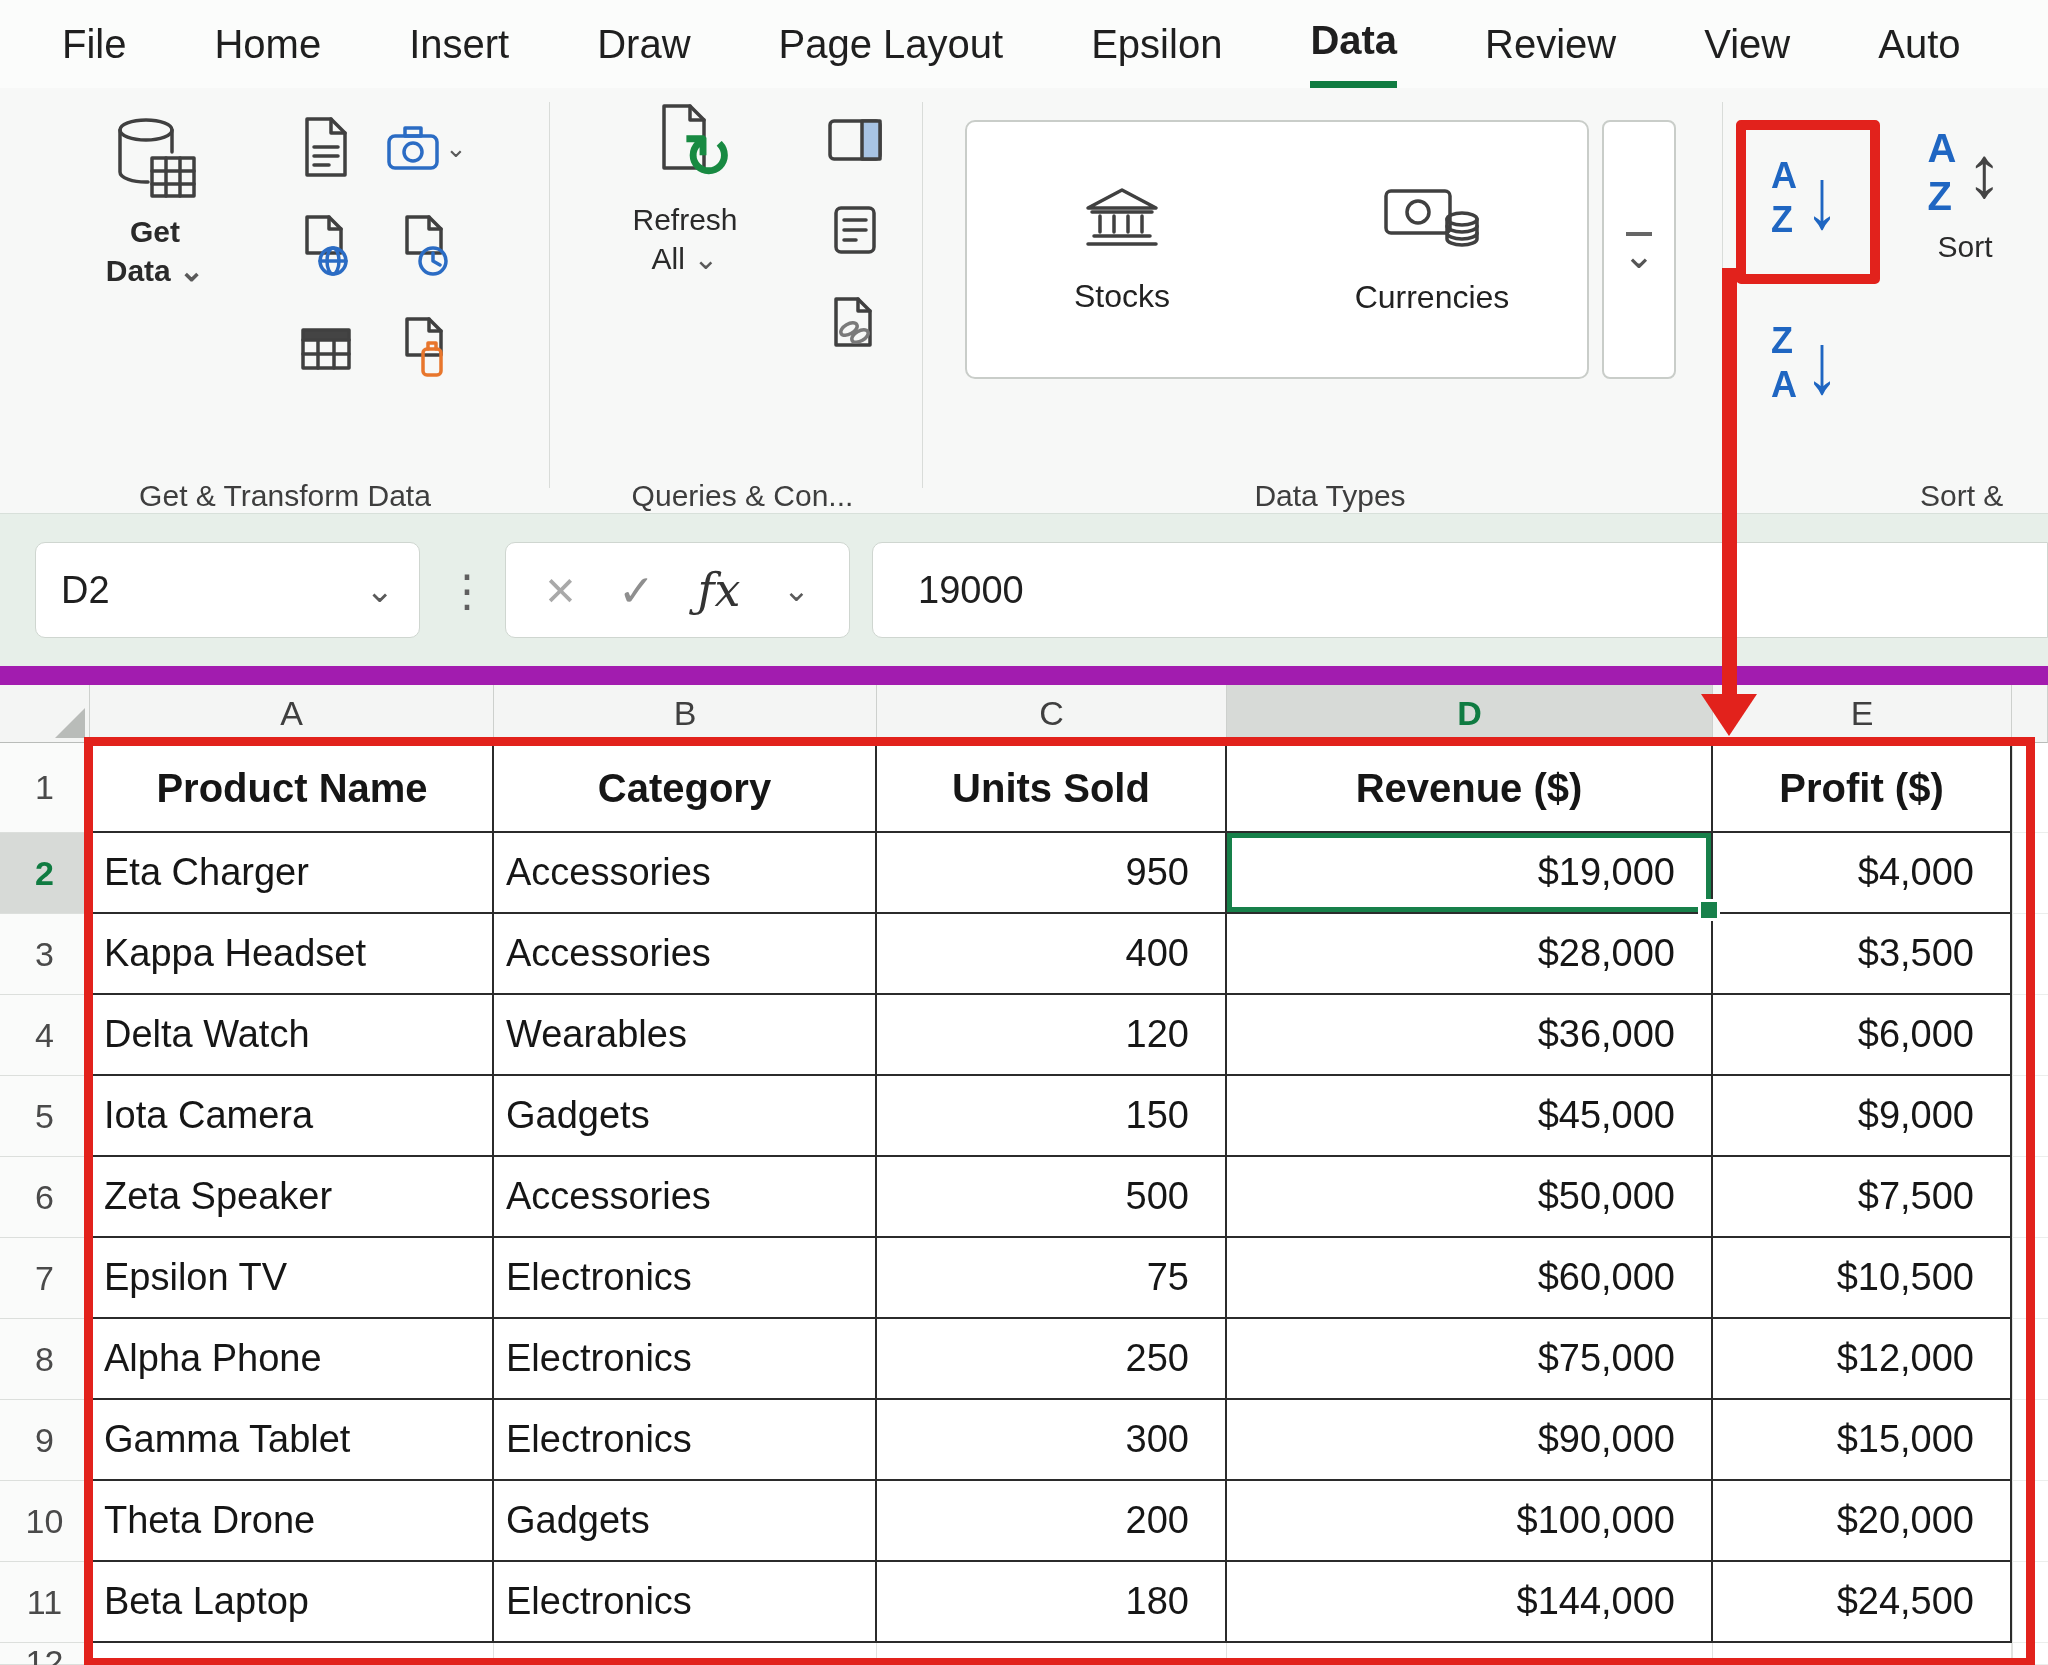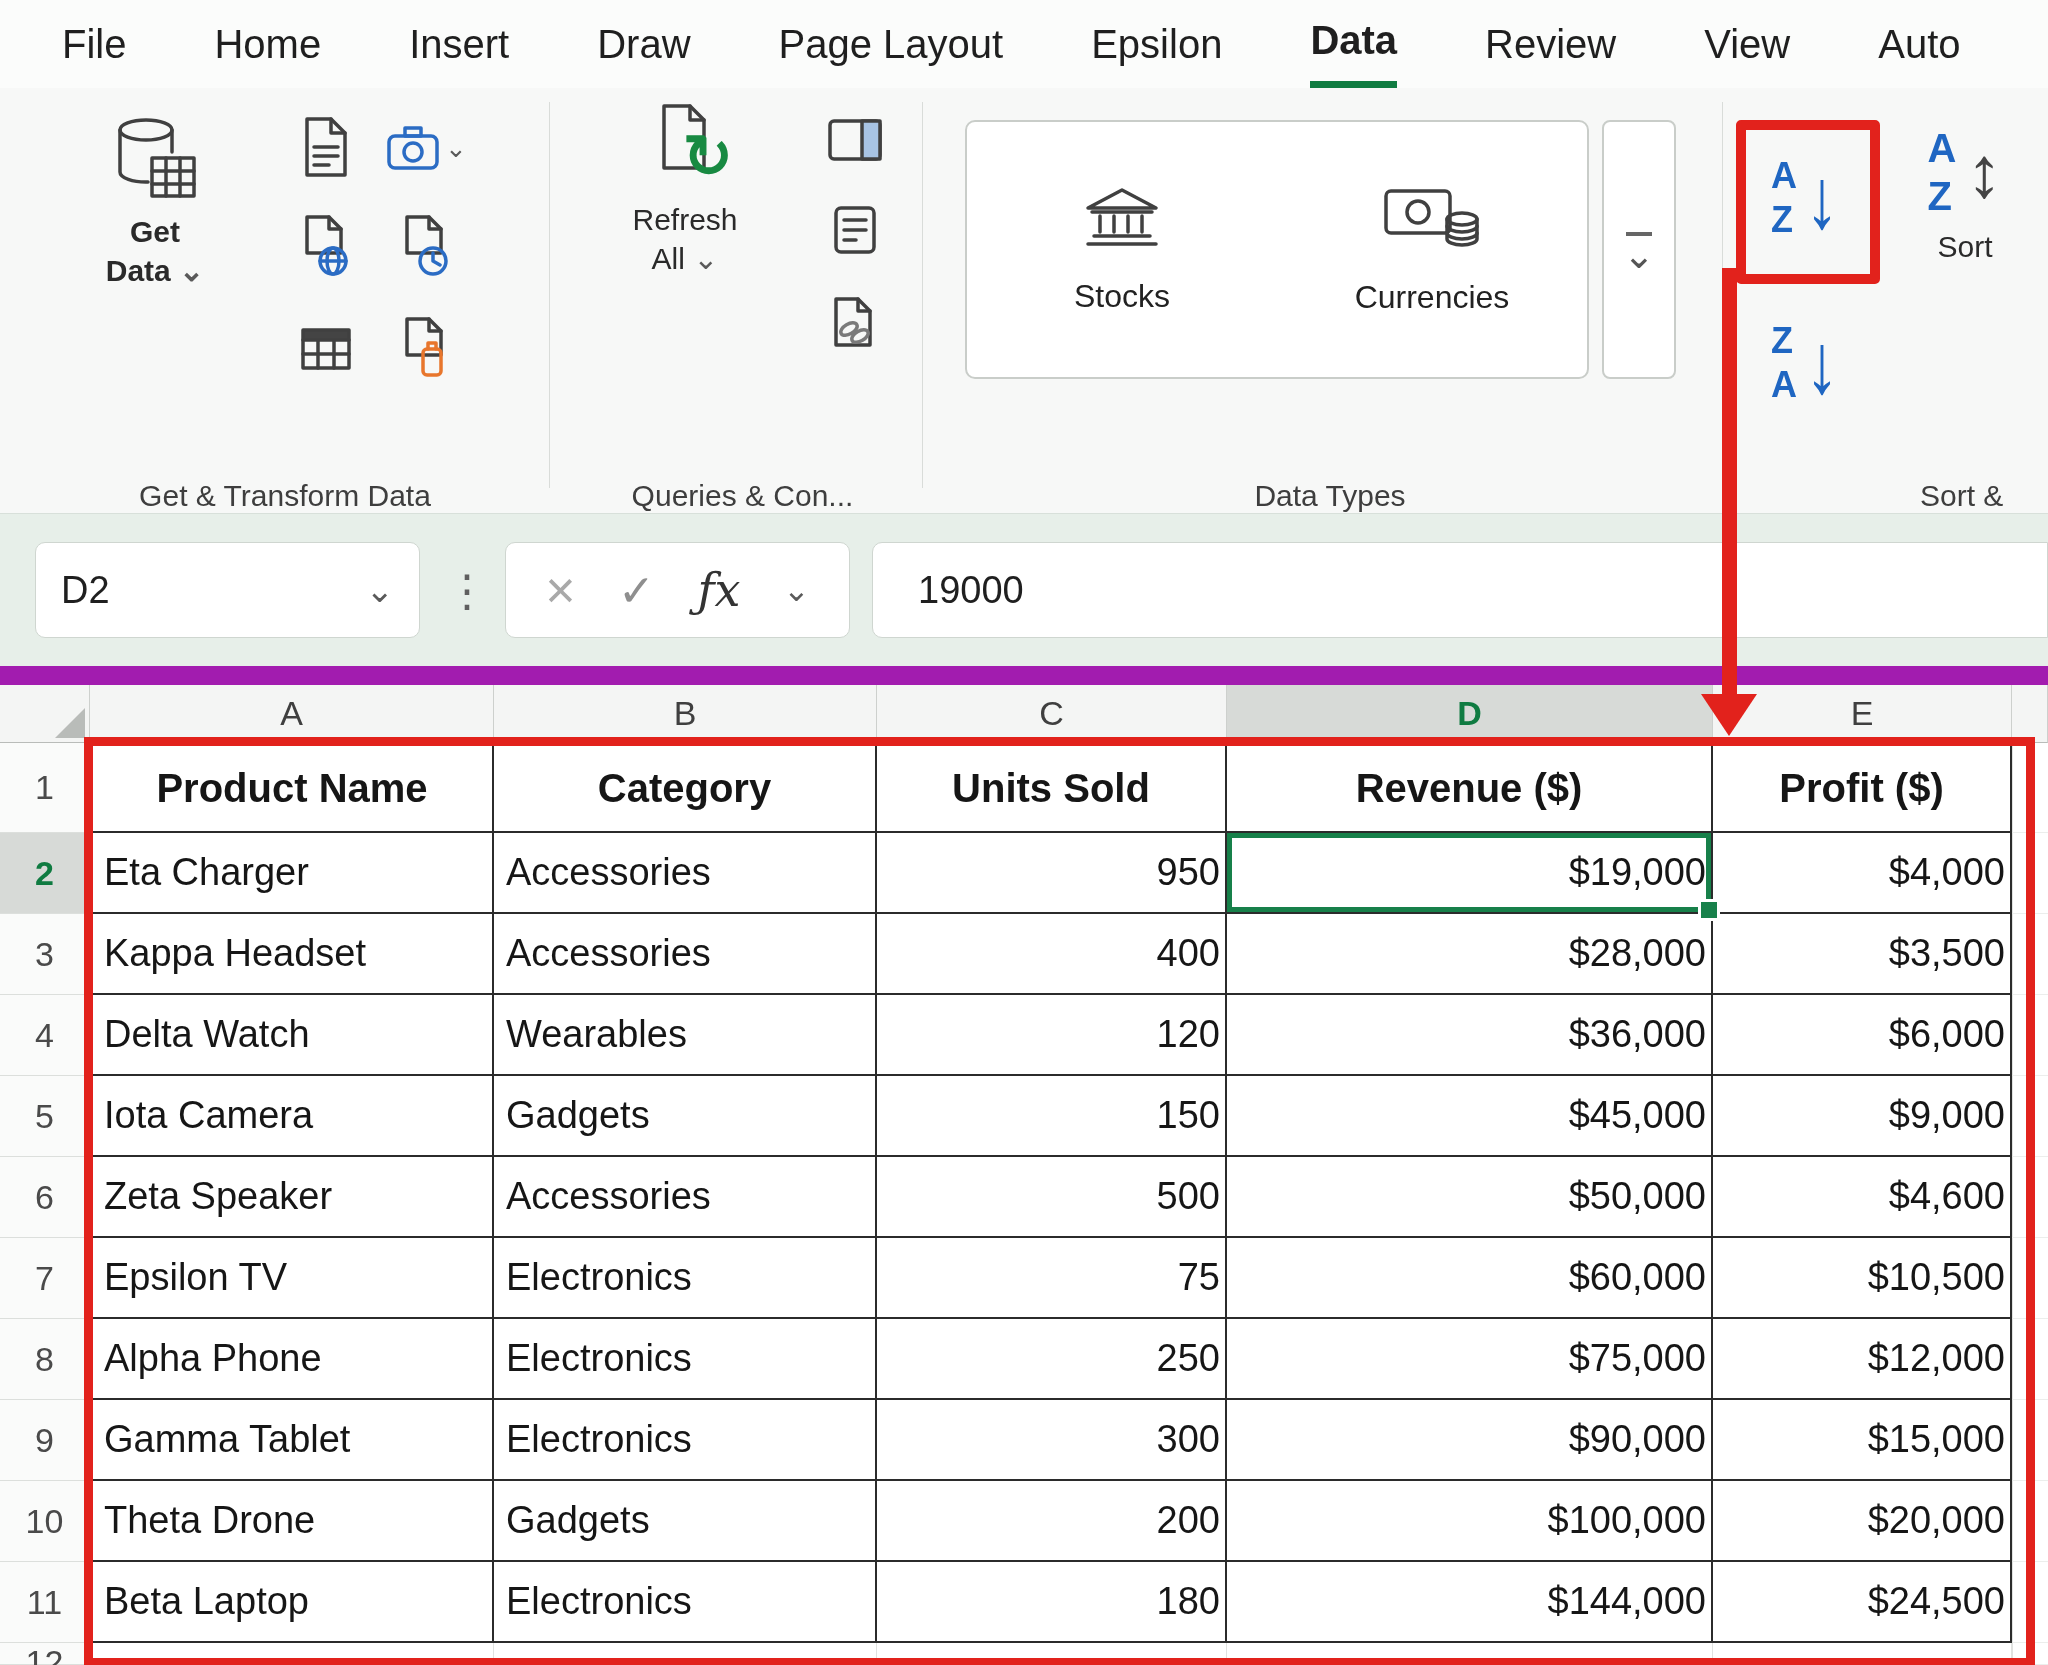--- a/index.html
+++ b/index.html
@@ -90,21 +90,21 @@
               border-left:30px solid transparent;border-bottom:30px solid #b9bcb9;}
   .rh{background:#fafbfa;border-right:1px solid #b9bcb9;border-bottom:1px solid #dcdfdc;
       display:flex;align-items:center;justify-content:center;font-size:34px;color:#4a4a4a;}
   .rh.sel{background:#d7dad7;color:#0f7b41;font-weight:700;box-shadow:inset -5px 0 0 #0f7b41;}
   .rh.partial{align-items:flex-start;line-height:1;padding-top:2px;}
   .c{background:#fff;border-right:2px solid #2b2b2b;border-bottom:2px solid #2b2b2b;
      display:flex;align-items:center;font-size:38px;color:#161616;white-space:nowrap;}
   .c.first{border-left:2px solid #2b2b2b;}
   .c.hdr{border-top:2px solid #2b2b2b;font-weight:700;font-size:40px;justify-content:center;}
   .c.a-left{padding-left:12px;}
-  .c.a-right{justify-content:flex-end;padding-right:5px;}
+  .c.a-right{justify-content:flex-end;padding-right:36px;}
   .c.selcell{position:relative;z-index:2;box-shadow:inset 0 0 0 5px #17804a;}
   .handle{position:absolute;right:-9px;bottom:-9px;width:16px;height:16px;background:#17804a;
           border:3px solid #fff;}
   .emptyc{background:#fff;border-right:1px solid #e0e2e0;border-bottom:1px solid #e0e2e0;}
   .fcell{background:#fff;border-left:1px solid #e0e2e0;border-bottom:1px solid #eceeec;}
 
   
   .red-range{position:absolute;left:84px;top:737px;width:1933px;height:912px;
              border:9px solid #e2221c;z-index:20;pointer-events:none;}
   .red-btn-box{position:absolute;left:1736px;top:120px;width:124px;height:144px;
@@ -364,21 +364,21 @@
       <div class="c a-left">Gadgets</div>
       <div class="c a-right">150</div>
       <div class="c a-right">$45,000</div>
       <div class="c a-right">$9,000</div>
       <div class="fcell"></div>
       <div class="rh">6</div>
       <div class="c first a-left">Zeta Speaker</div>
       <div class="c a-left">Accessories</div>
       <div class="c a-right">500</div>
       <div class="c a-right">$50,000</div>
-      <div class="c a-right">$4,600</div>
+      <div class="c a-right">$7,500</div>
       <div class="fcell"></div>
       <div class="rh">7</div>
       <div class="c first a-left">Epsilon TV</div>
       <div class="c a-left">Electronics</div>
       <div class="c a-right">75</div>
       <div class="c a-right">$60,000</div>
       <div class="c a-right">$10,500</div>
       <div class="fcell"></div>
       <div class="rh">8</div>
       <div class="c first a-left">Alpha Phone</div>

